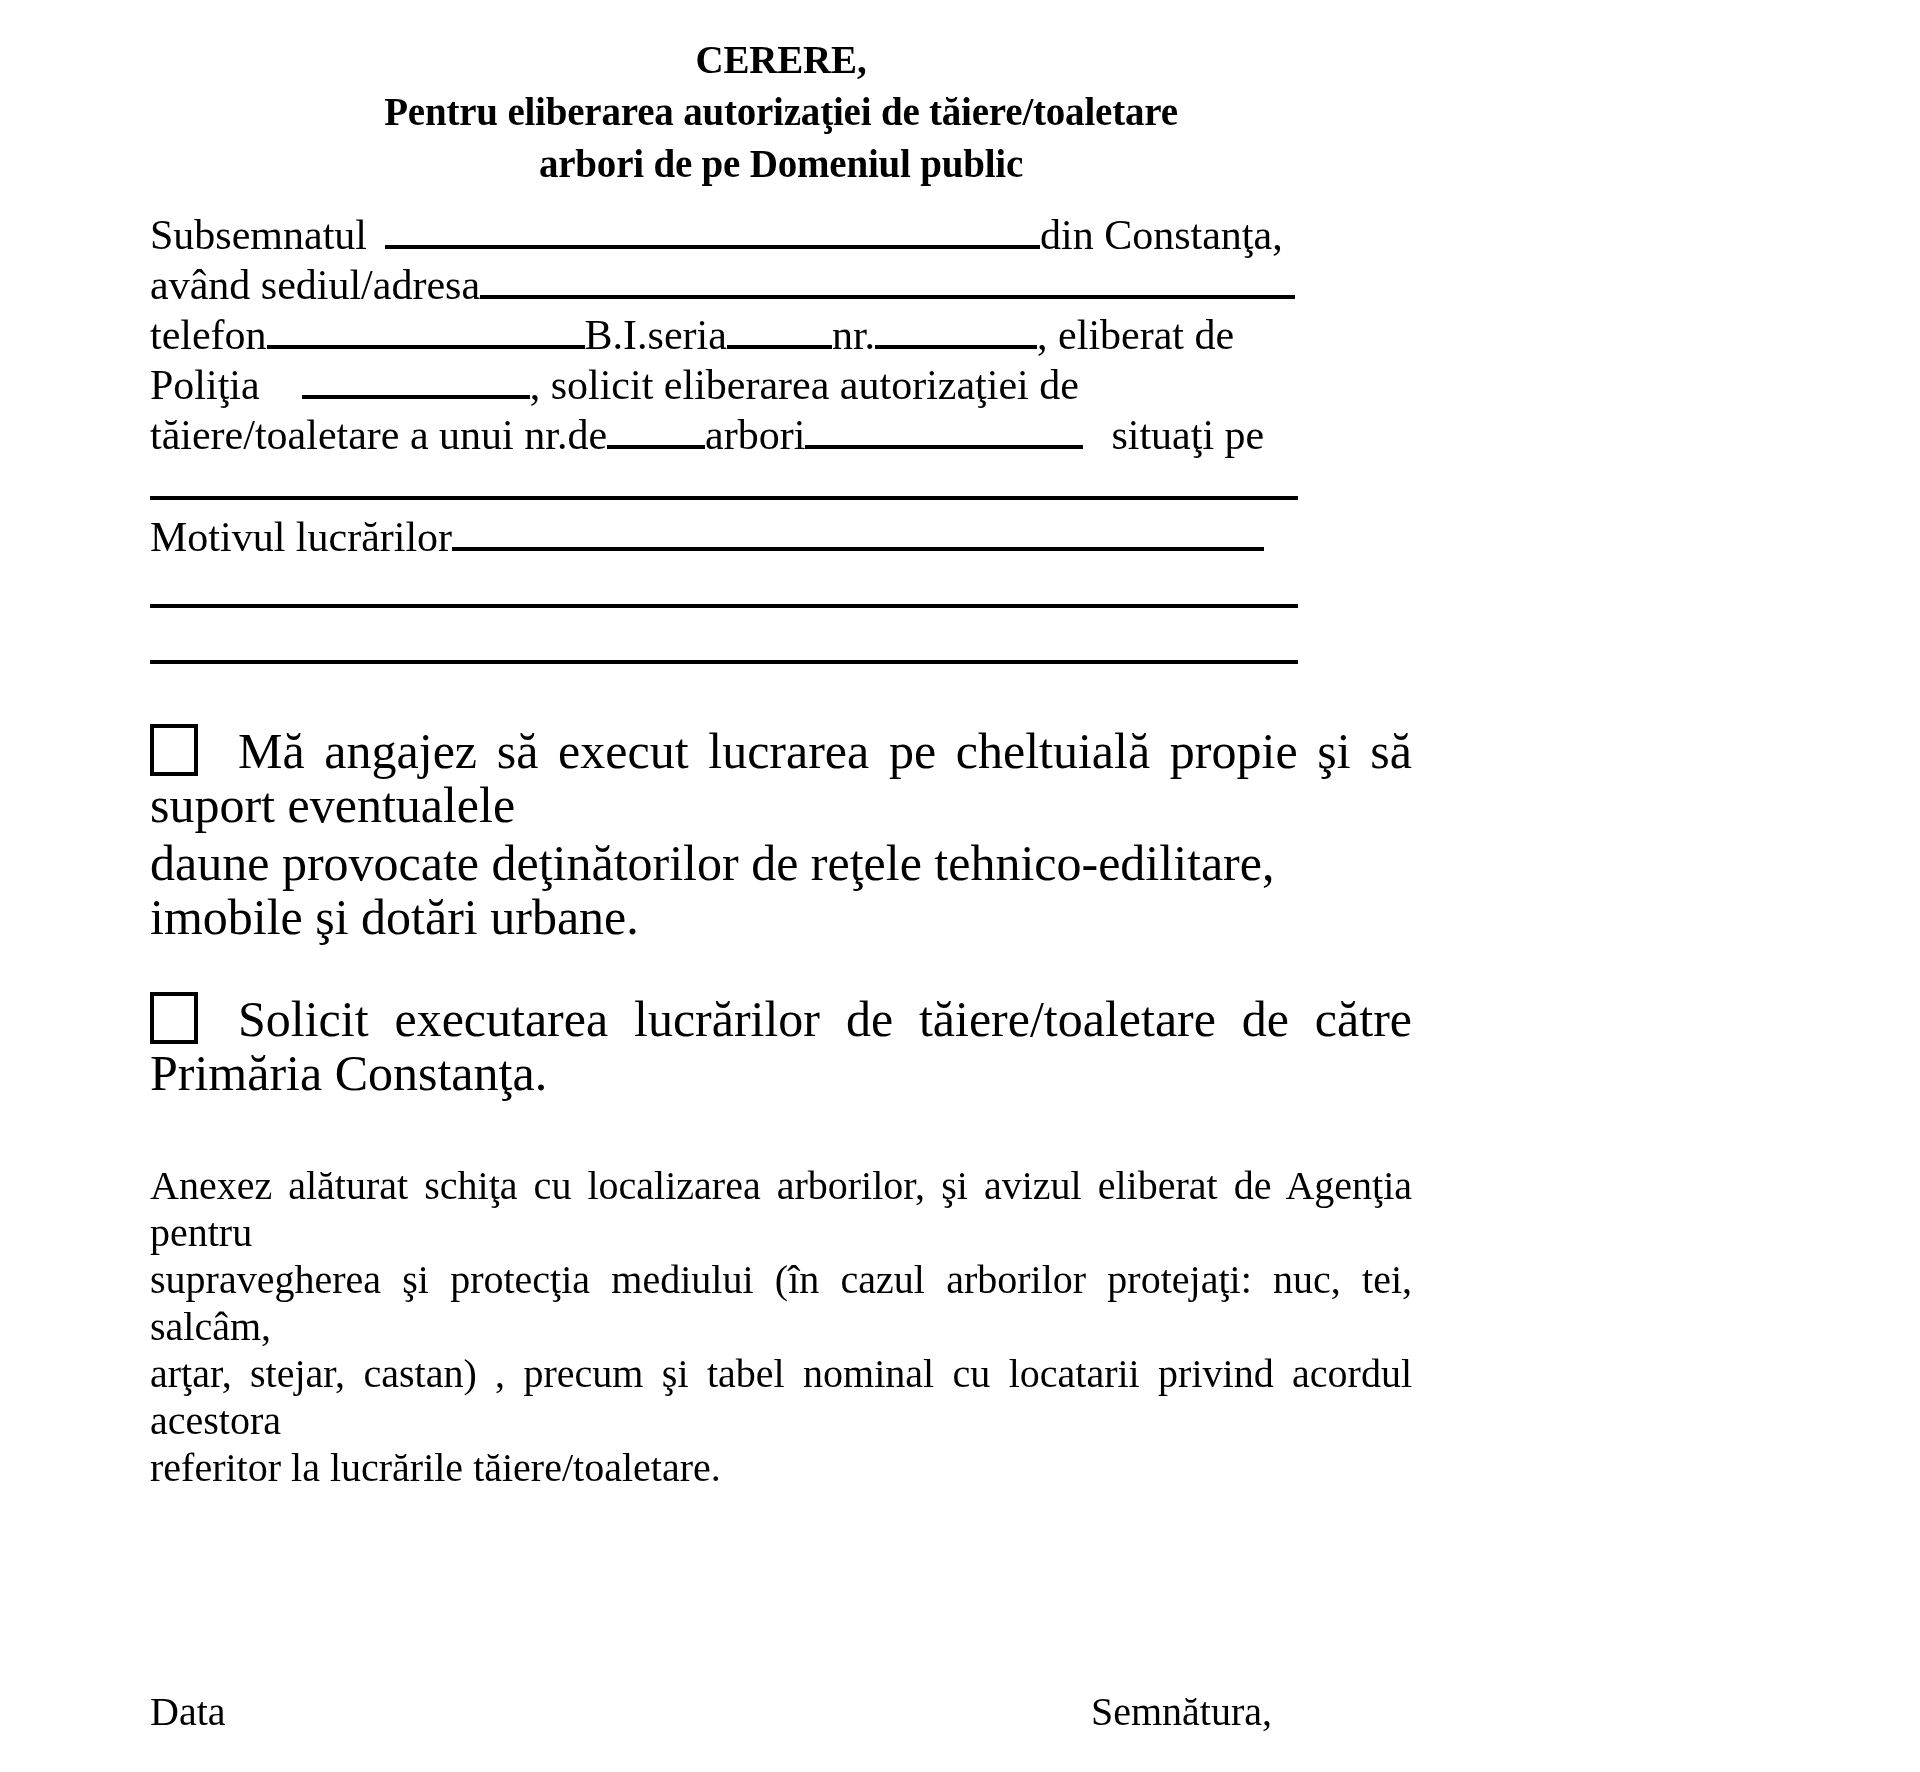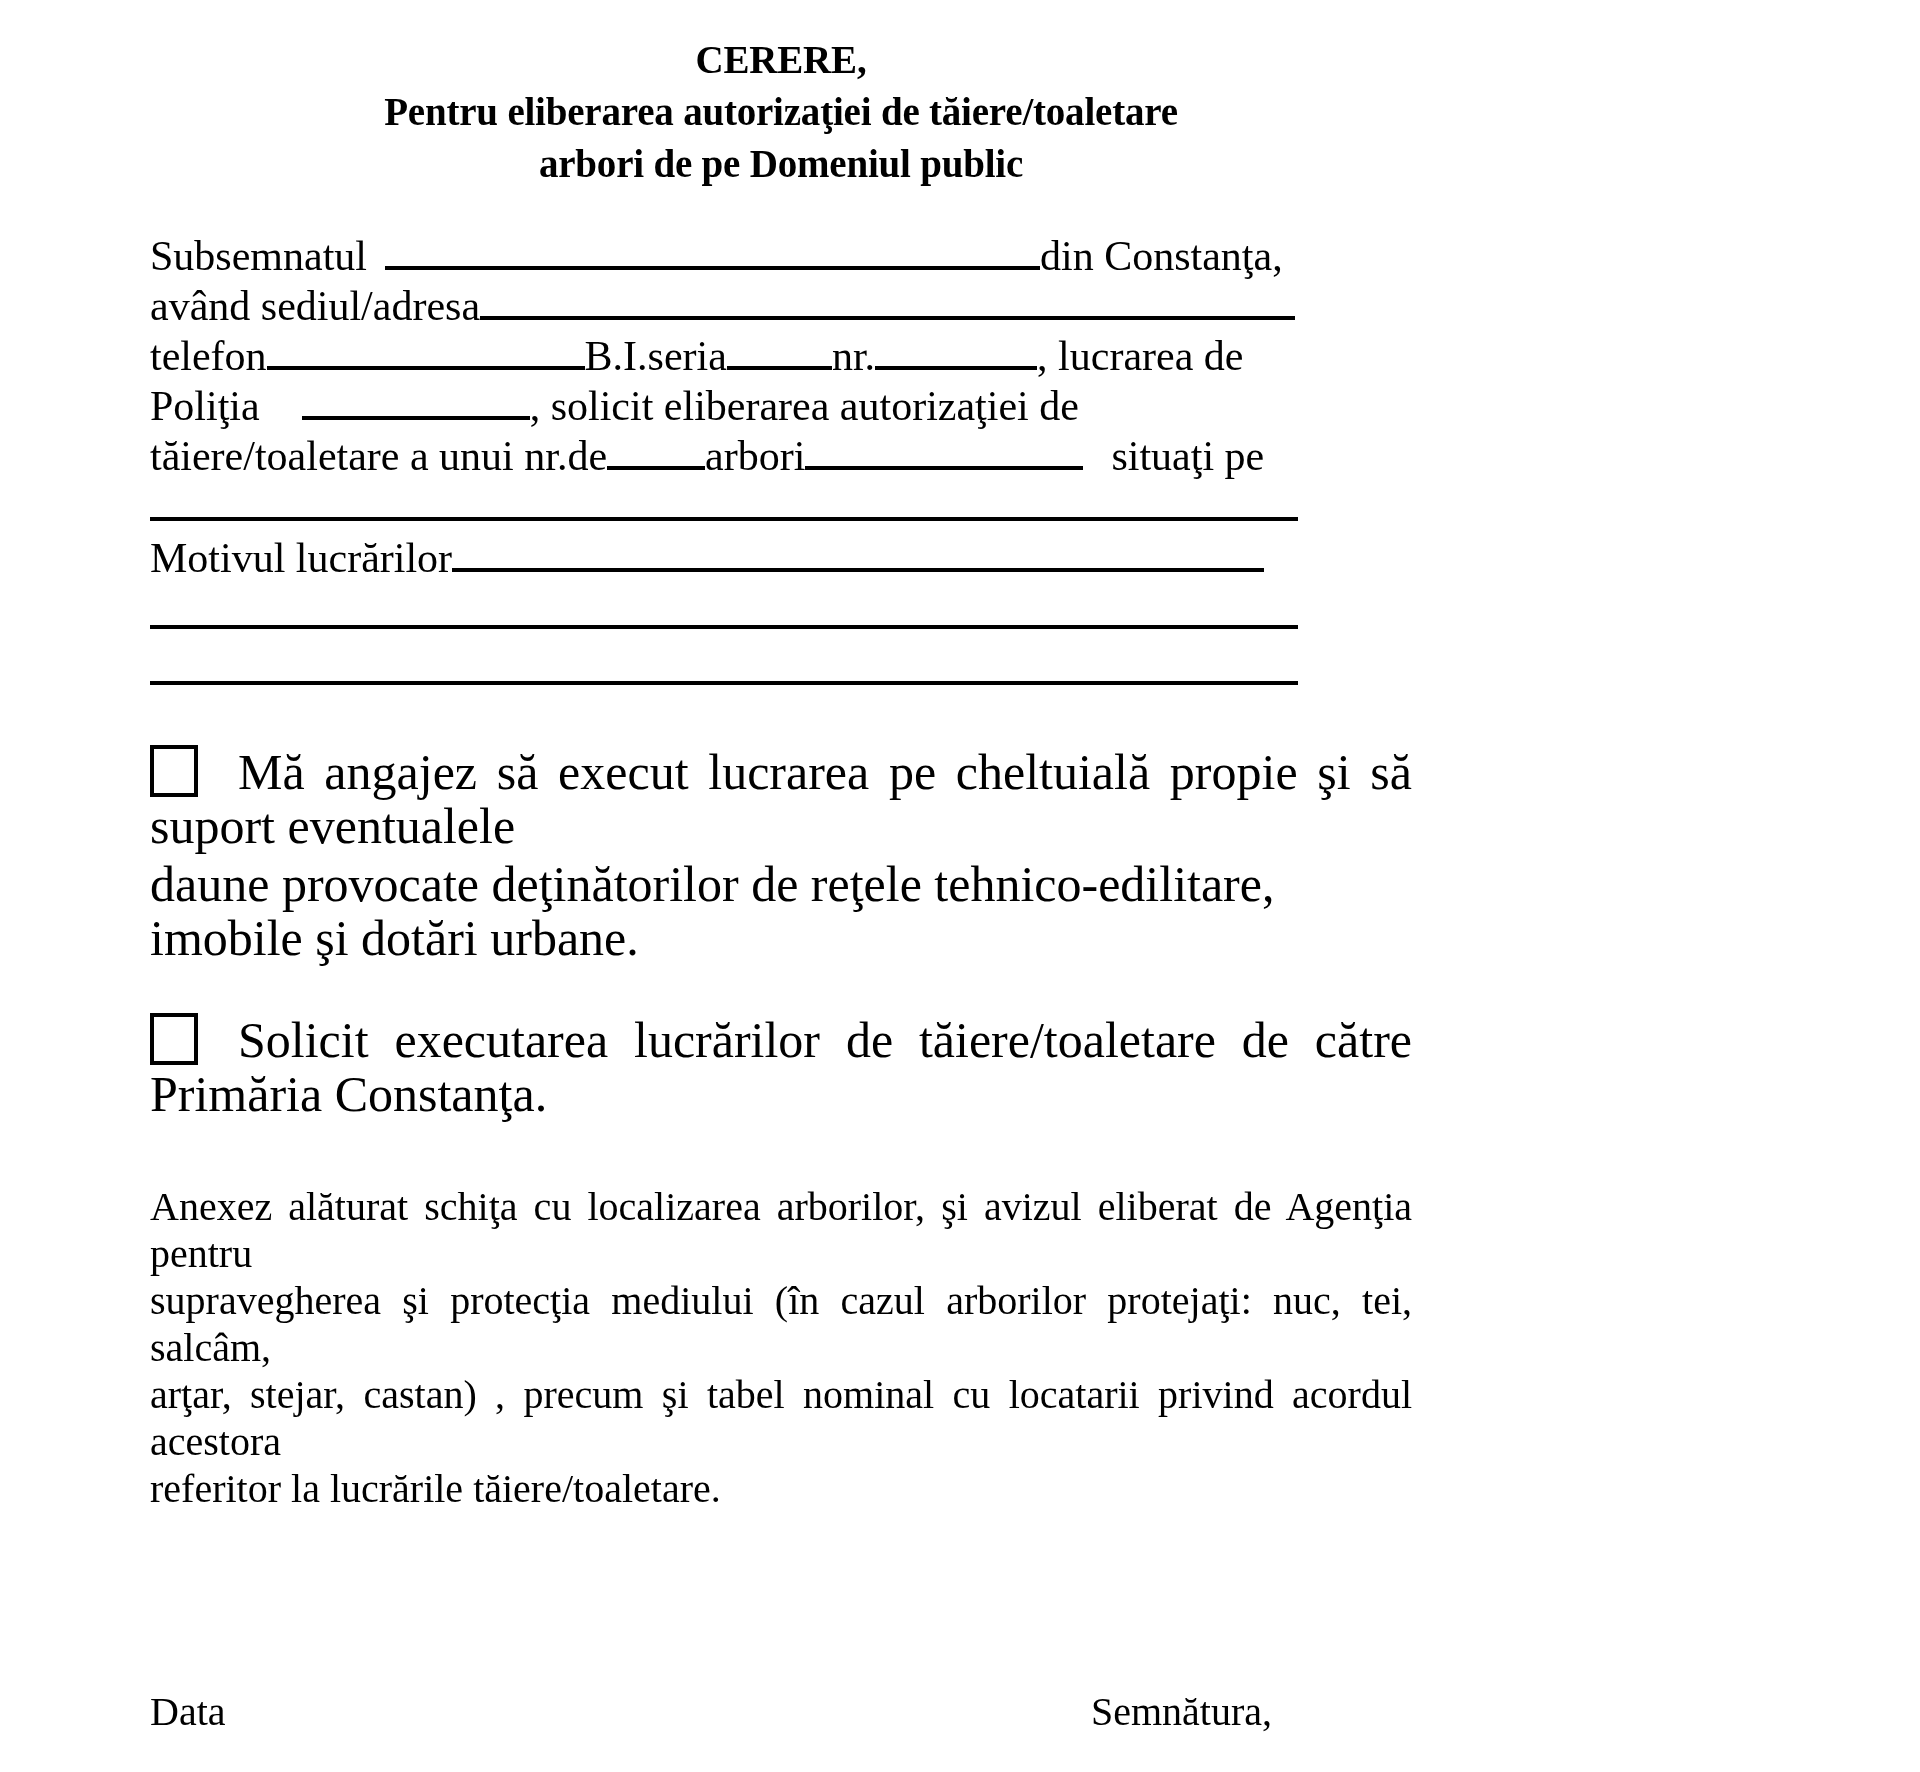--- a/index.html
+++ b/index.html
@@ -38,21 +38,21 @@
     font-size: 39px;
     line-height: 52px;
     letter-spacing: -0.2px;
   }
   .title-line-1 { display: block; }
   .title-line-2 { display: block; }
   .title-line-3 { display: block; }
 
   
   .form-body {
-    margin-top: 41px;
+    margin-top: 20px;
     font-size: 42px;
     line-height: 50px;
     text-align: justify;
     text-justify: inter-word;
   }
   .form-line {
     display: block;
     white-space: nowrap;
   }
 
@@ -152,21 +152,21 @@
 
       <div class="form-line">
         <span>Subsemnatul</span><span style="display:inline-block;width:18px"></span><span class="rule" style="width:655px"></span><span>din Constanţa,</span>
       </div>
 
       <div class="form-line">
         <span>având sediul/adresa</span><span class="rule" style="width:815px"></span>
       </div>
 
       <div class="form-line">
-        <span>telefon</span><span class="rule" style="width:318px"></span><span>B.I.seria</span><span class="rule" style="width:105px"></span><span>nr.</span><span class="rule" style="width:162px"></span><span>, lucrarea   de</span>
+        <span>telefon</span><span class="rule" style="width:318px"></span><span>B.I.seria</span><span class="rule" style="width:105px"></span><span>nr.</span><span class="rule" style="width:162px"></span><span>, eliberat   de</span>
       </div>
 
       <div class="form-line">
         <span>Poliţia</span><span style="display:inline-block;width:42px"></span><span class="rule" style="width:228px"></span><span>,    solicit    eliberarea    autorizaţiei    de</span>
       </div>
 
       <div class="form-line">
         <span>tăiere/toaletare  a  unui  nr.de</span><span class="rule" style="width:98px"></span><span>arbori</span><span class="rule" style="width:278px"></span><span style="display:inline-block;width:28px"></span><span>situaţi   pe</span>
       </div>
 

